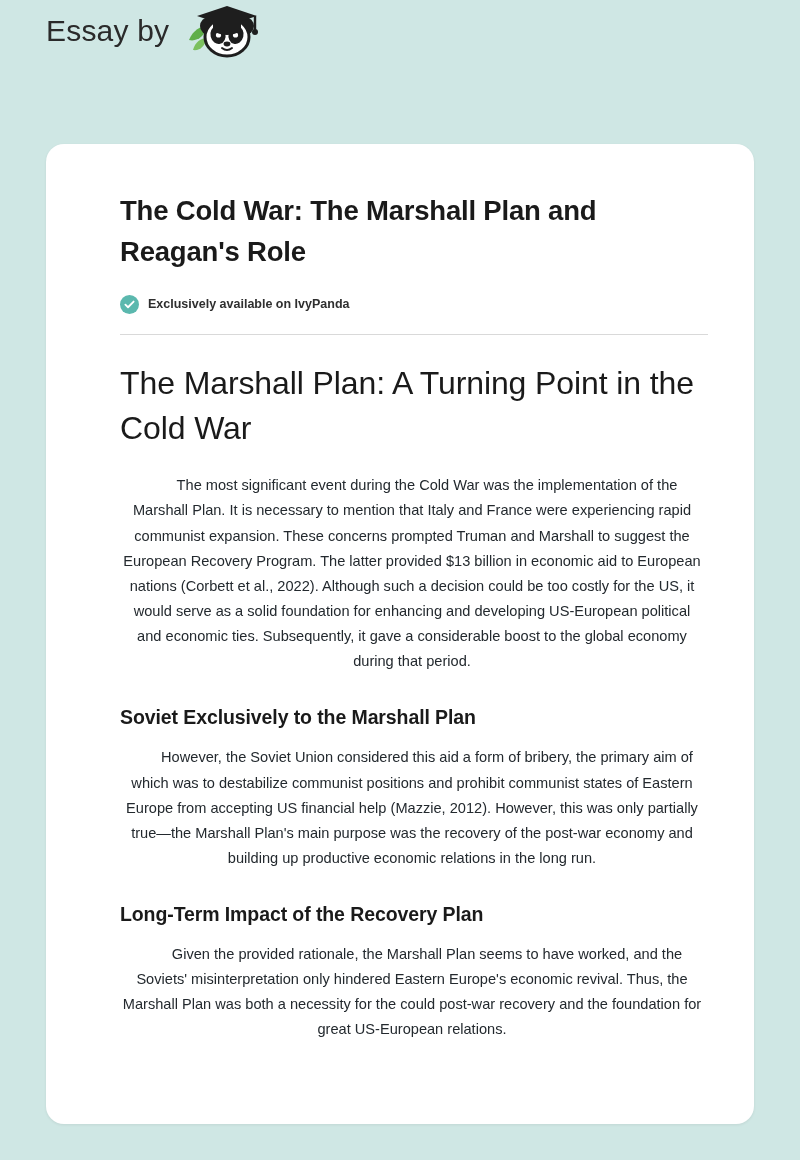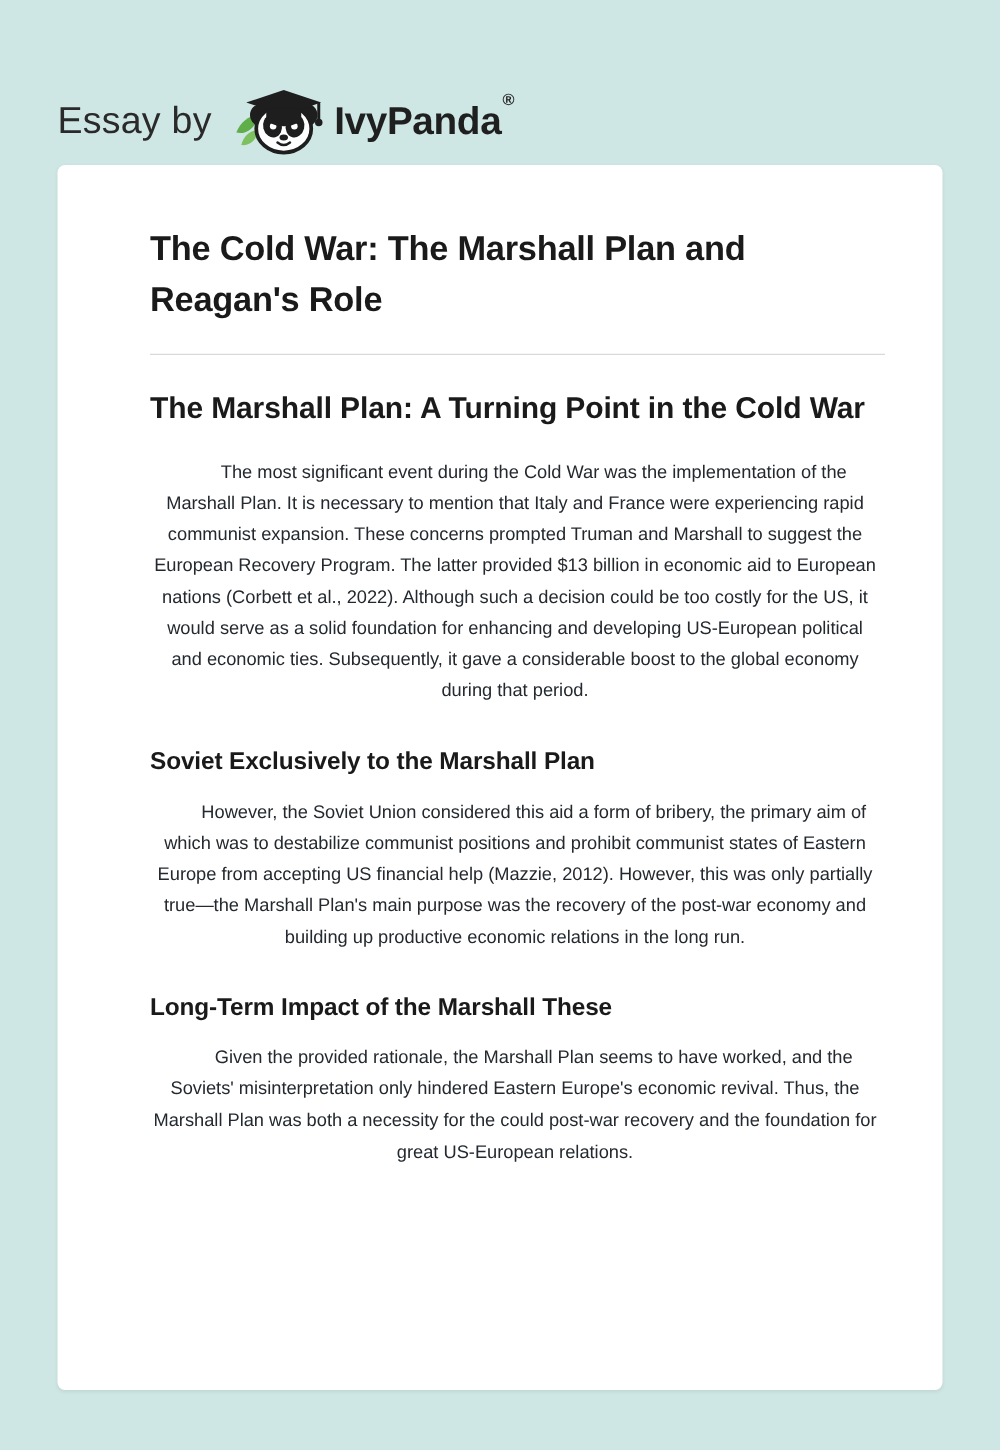--- a/index.html
+++ b/index.html
@@ -19,21 +19,21 @@
     min-height: 1160px;
     box-sizing: border-box;
     padding: 0;
     position: relative;
   }
 
   
   .brand-bar {
     height: 128px;
     display: flex;
-    align-items: flex-end;
+    align-items: flex-start;
     padding-left: 46px;
     box-sizing: border-box;
   }
   .brand {
     display: flex;
     align-items: center;
     gap: 14px;
   }
   .brand-essay {
     font-size: 30px;
@@ -62,23 +62,23 @@
   .brand-wordmark sup {
     font-size: 13px;
     font-weight: 700;
     top: -12px;
     position: relative;
     left: 1px;
   }
 
   
   .card {
-    margin: 4px 46px 46px 46px;
+    margin: 16px 46px 46px 46px;
     background: #ffffff;
-    border-radius: 6px;
+    border-radius: 18px;
     box-shadow: 0 1px 3px rgba(0,0,0,.07);
     padding: 46px 28px 46px 28px;
     box-sizing: border-box;
     min-height: 980px;
   }
   .card-inner {
     padding: 0 0 0 0;
   }
 
   h1.doc-title {
@@ -115,23 +115,23 @@
     color: #2f2f2f;
   }
 
   .divider {
     height: 1px;
     background: #d9d9d9;
     margin: 0 18px 26px 46px;
   }
 
   h2.section-title {
-    font-size: 24px;
+    font-size: 32px;
     line-height: 1.42;
-    font-weight: 700;
+    font-weight: 400;
     color: #1a1a1a;
     margin: 0 0 22px 0;
     padding: 0 18px 0 46px;
     letter-spacing: -0.1px;
   }
   h3.sub-title {
     font-size: 19.5px;
     line-height: 1.4;
     font-weight: 700;
     color: #1a1a1a;
@@ -176,38 +176,45 @@
 
             <ellipse cx="44" cy="44" rx="3.4" ry="2.4" fill="#1e1e1e"></ellipse>
             <path d="M39 48 Q44 52 49 48" stroke="#1e1e1e" stroke-width="2" fill="none" stroke-linecap="round"></path>
 
             <path d="M44 6 L74 16 L44 26 L14 16 Z" fill="#1e1e1e"></path>
             <path d="M30 21 L30 31 Q44 39 58 31 L58 21" fill="#1e1e1e"></path>
             <path d="M72 17 L72 30" stroke="#1e1e1e" stroke-width="2.4" stroke-linecap="round"></path>
             <circle cx="72" cy="32" r="3" fill="#1e1e1e"></circle>
           </svg>
         </span>
-        <span class="brand-wordmark"><span>IvyPanda</span><sup>®</sup></span>
       </span>
     </div>
   </div>
 
   <div class="card">
     <div class="card-inner">
 
       <h1 class="doc-title">The Cold War: The Marshall Plan and Reagan's Role</h1>
 
+      <div class="exclusive">
+        <span class="check-badge">
+          <svg width="11" height="11" viewBox="0 0 12 12" xmlns="http://www.w3.org/2000/svg">
+            <path d="M1.5 6.2 L4.4 9 L10.5 2.8" stroke="#ffffff" stroke-width="2" fill="none" stroke-linecap="round" stroke-linejoin="round"></path>
+          </svg>
+        </span>
+        <span class="exclusive-text">Exclusively available on IvyPanda</span>
+      </div>
 
       <div class="divider"></div>
 
       <h2 class="section-title">The Marshall Plan: A Turning Point in the Cold War</h2>
       <p class="body-text">The most significant event during the Cold War was the implementation of the Marshall Plan. It is necessary to mention that Italy and France were experiencing rapid communist expansion. These concerns prompted Truman and Marshall to suggest the European Recovery Program.  The latter provided $13 billion in economic aid to European nations (Corbett et al., 2022). Although such a decision could be too costly for the US, it would serve as a solid foundation for enhancing and developing US-European political and economic ties. Subsequently, it gave a considerable boost to the global economy during that period.</p>
 
       <h3 class="sub-title">Soviet Exclusively to the Marshall Plan</h3>
       <p class="body-text">However, the Soviet Union considered this aid a form of bribery, the primary aim of which was to destabilize communist positions and prohibit communist states of Eastern Europe from accepting US financial help (Mazzie, 2012). However, this was only partially true—the Marshall Plan's main purpose was the recovery of the post-war economy and building up productive economic relations in the long run.</p>
 
-      <h3 class="sub-title">Long-Term Impact of the Marshall These</h3>
+      <h3 class="sub-title">Long-Term Impact of the Recovery Plan</h3>
       <p class="body-text">Given the provided rationale, the Marshall Plan seems to have worked, and the Soviets' misinterpretation only hindered Eastern Europe's economic revival. Thus, the Marshall Plan was both a necessity for the could post-war recovery and the foundation for great US-European relations.</p>
 
     </div>
   </div>
 
 </div>
 
 </body></html>

